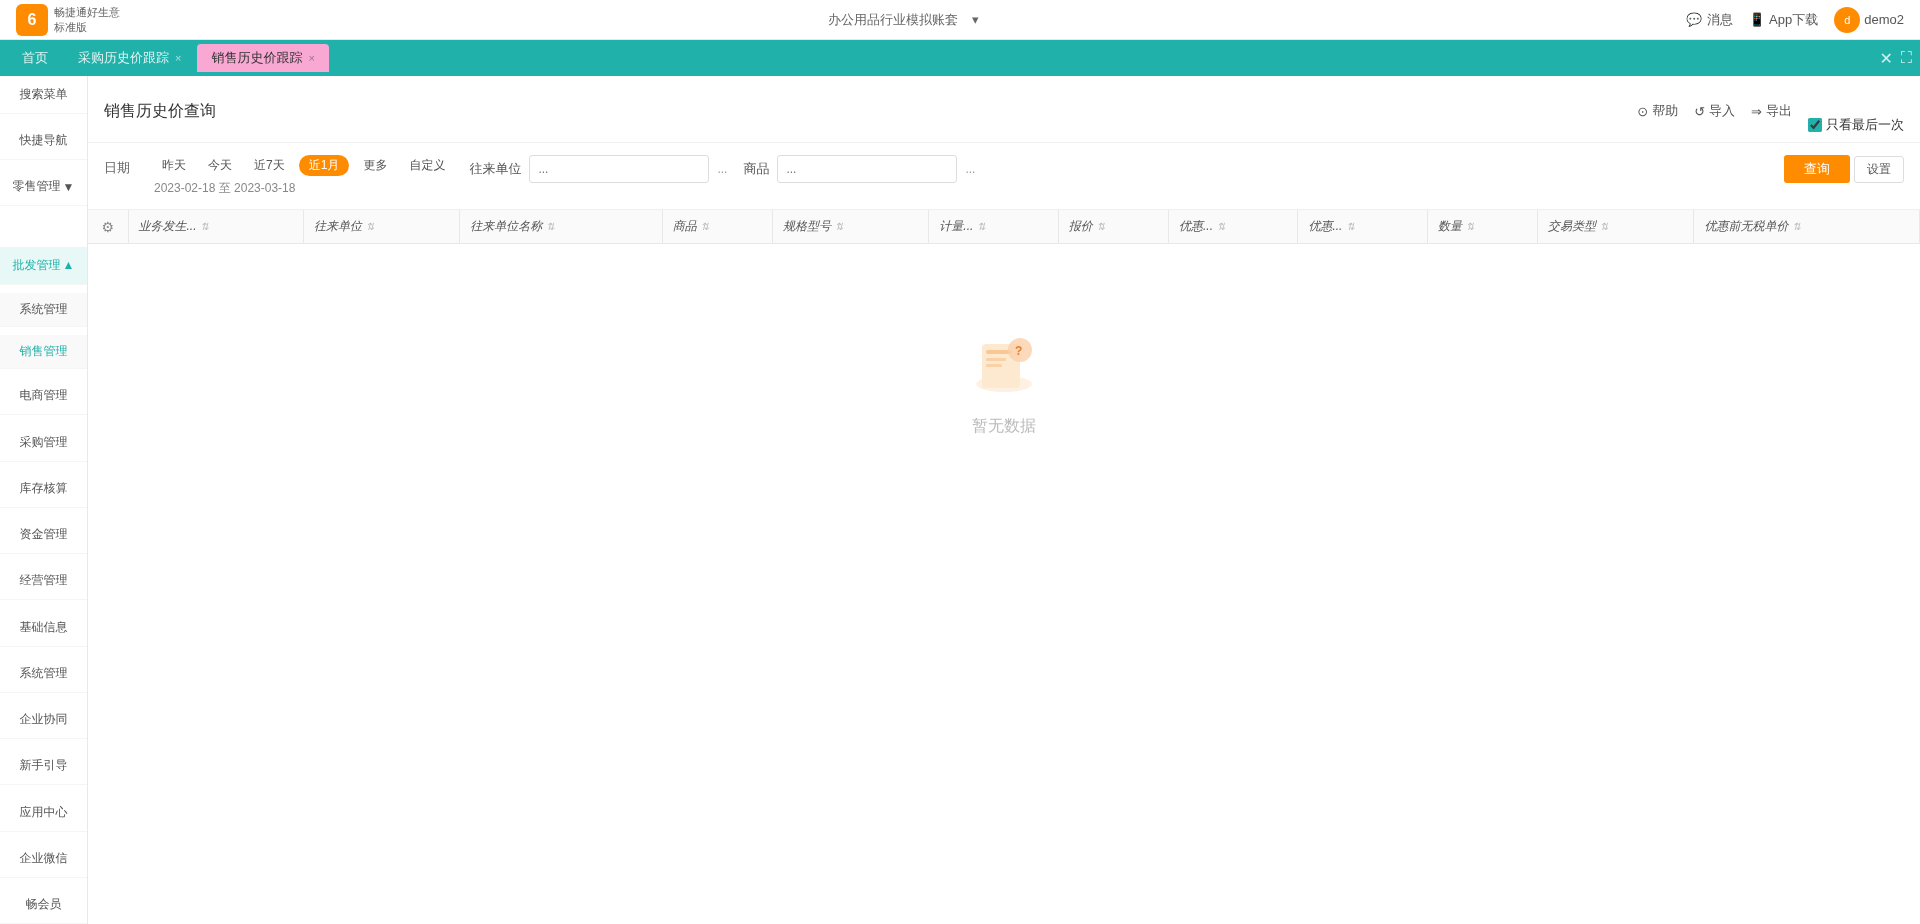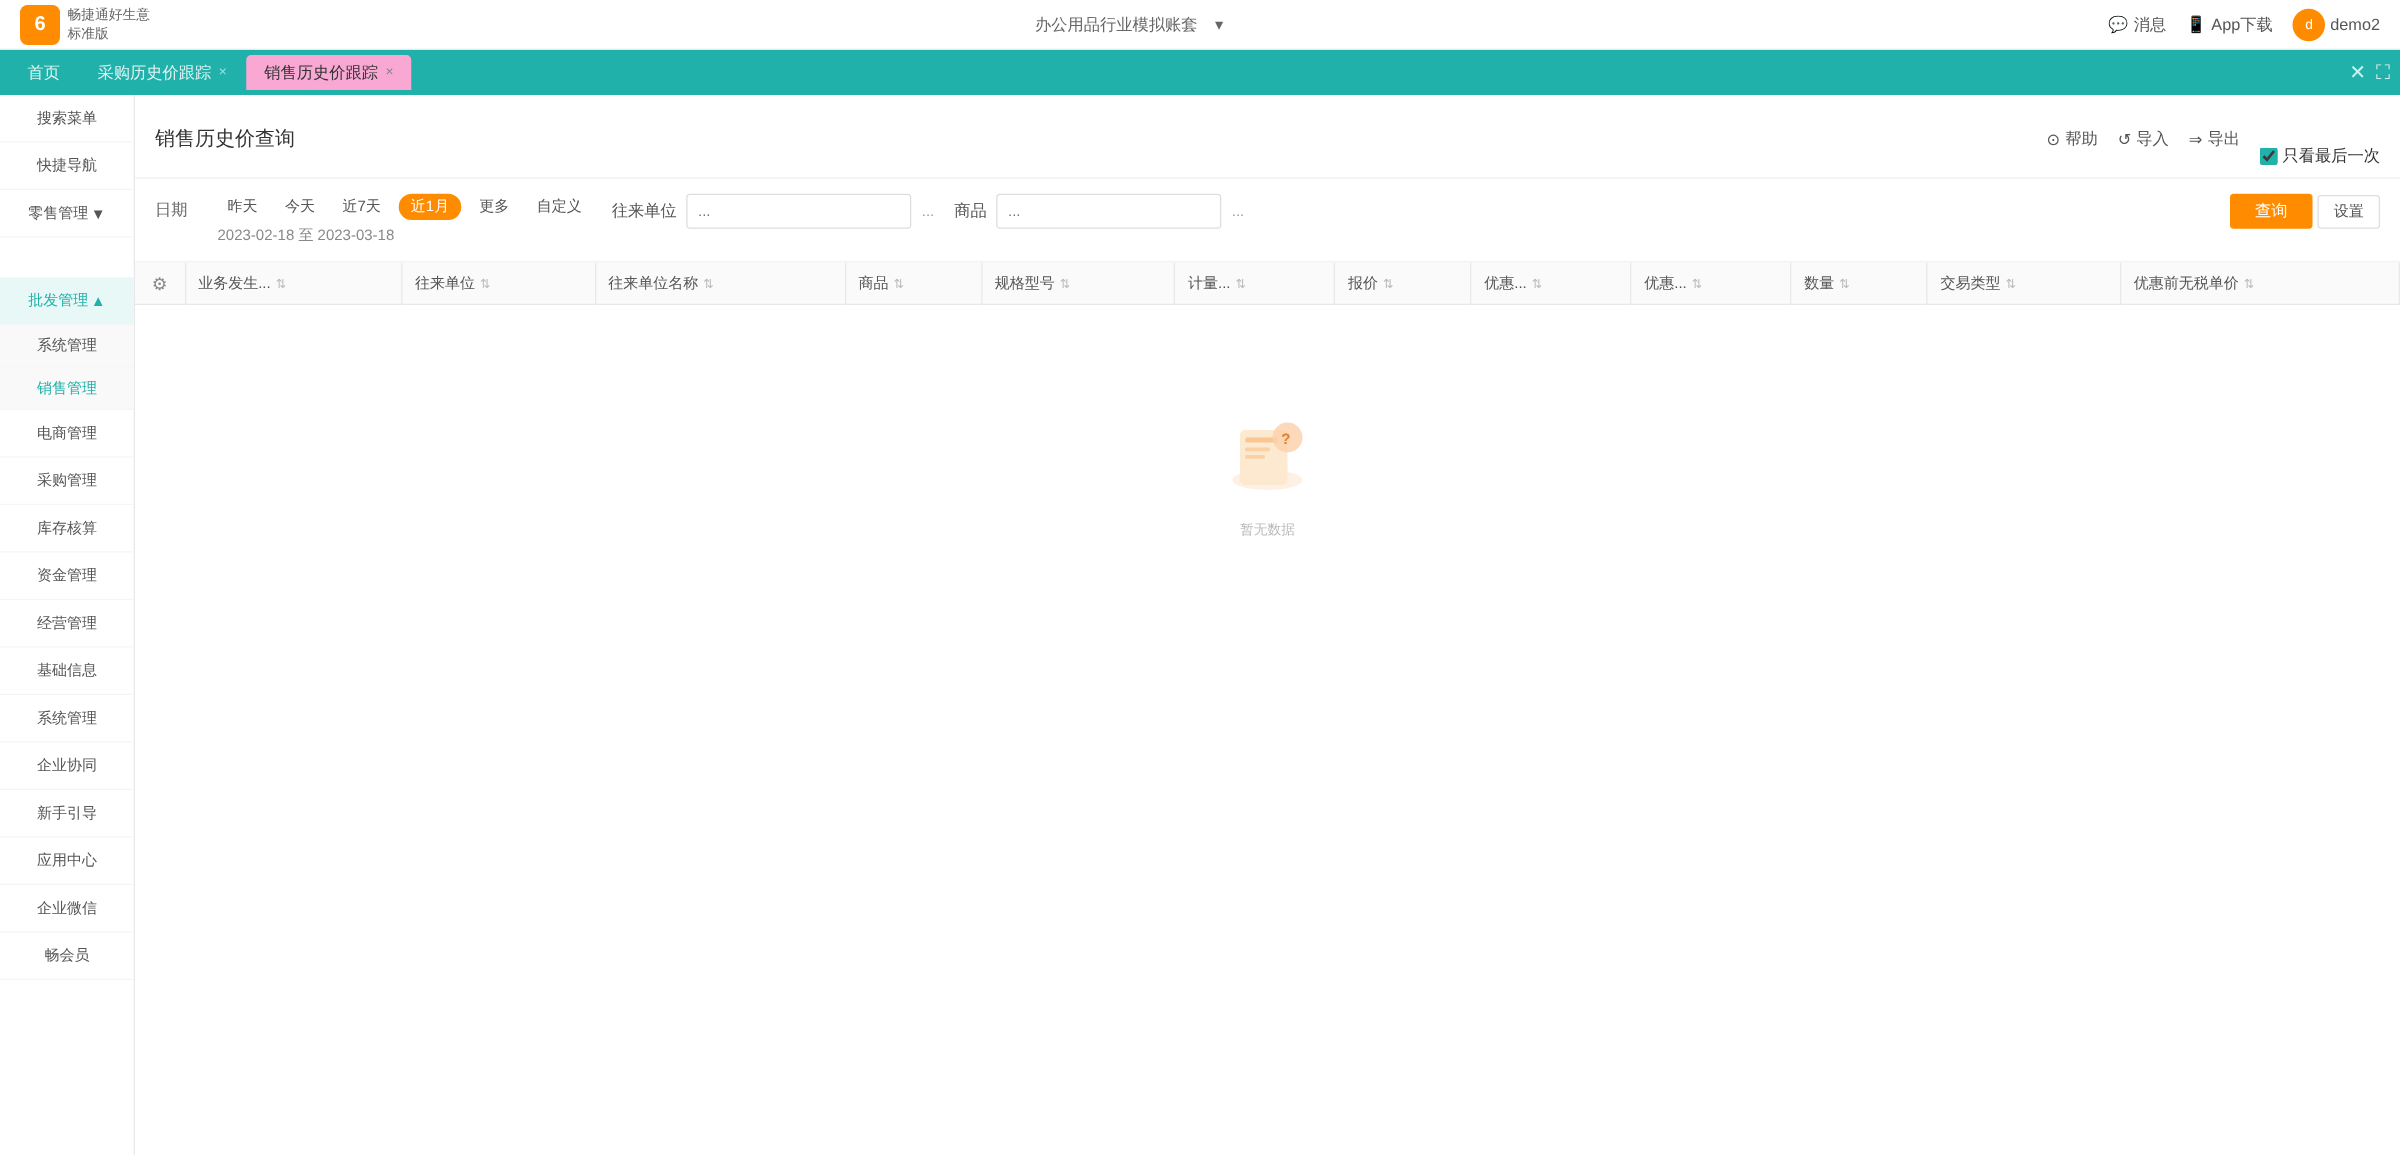--- a/index.html
+++ b/index.html
@@ -22,21 +22,21 @@
     .tab-item.active { background: #f9a8d4; color: #333; border-radius: 4px 4px 0 0; }
     .tab-item .tab-close { font-size: 11px; color: inherit; opacity: 0.7; cursor: pointer; }
     .tab-item.active .tab-close { color: #666; }
     .tab-bar-right { margin-left: auto; display: flex; align-items: center; gap: 8px; }
     .tab-bar-btn { color: white; font-size: 16px; cursor: pointer; opacity: 0.8; background: none; border: none; }
 
     
     .main-layout { display: flex; flex: 1; overflow: hidden; }
 
     
-    .sidebar { width: 108px; background: white; border-right: 1px solid #e8e8e8; display: flex; flex-direction: column; flex-shrink: 0; overflow-y: auto; }
+    .sidebar { width: 88px; background: white; border-right: 1px solid #e8e8e8; display: flex; flex-direction: column; flex-shrink: 0; overflow-y: auto; justify-content: space-between; }
     .sidebar-item { padding: 10px 4px; text-align: center; cursor: pointer; font-size: 12px; color: #555; border-bottom: 1px solid #f5f5f5; }
     .sidebar-item.active { color: #20b2aa; background: #e8f8f7; margin-top: 32px; }
     .sidebar-item.has-arrow { display: flex; align-items: center; justify-content: center; gap: 2px; }
     .sidebar-sub-item { padding: 8px 4px; text-align: center; cursor: pointer; font-size: 12px; color: #555; border-bottom: 1px solid #f5f5f5; background: #f9f9f9; }
     .sidebar-sub-item.active { color: #20b2aa; }
 
     
     .content-area { flex: 1; display: flex; flex-direction: column; overflow: hidden; background: #f5f5f5; }
 
     
@@ -63,29 +63,29 @@
     .filter-more { color: #999; font-size: 12px; cursor: pointer; }
     .filter-actions { margin-left: auto; display: flex; gap: 4px; align-items: flex-end; }
     .btn-query { background: #ff8c00; color: white; border: none; border-radius: 3px; padding: 5px 20px; font-size: 13px; cursor: pointer; }
     .btn-settings { background: white; color: #555; border: 1px solid #ddd; border-radius: 3px; padding: 4px 12px; font-size: 12px; cursor: pointer; }
 
     
     .table-container { flex: 1; overflow: auto; }
     .data-table { width: 100%; border-collapse: collapse; }
     .data-table th { background: #fafafa; border-bottom: 1px solid #e8e8e8; border-right: 1px solid #e8e8e8; padding: 8px 10px; font-size: 12px; color: #555; font-weight: normal; text-align: left; white-space: nowrap; user-select: none; cursor: pointer; }
     .data-table th:first-child { width: 40px; text-align: center; }
-    .data-table th .th-inner { display: flex; align-items: center; gap: 4px; }
+    .data-table th .th-inner { display: flex; align-items: center; gap: 4px; font-style: italic; }
     .sort-icon { font-size: 10px; color: #bbb; }
     .settings-icon { font-size: 14px; color: #888; cursor: pointer; }
 
     
     .empty-state { display: flex; flex-direction: column; align-items: center; justify-content: center; padding: 80px 0; }
     .empty-image { width: 80px; height: 80px; position: relative; }
     .empty-image svg { width: 80px; height: 80px; }
-    .empty-text { color: #bbb; font-size: 11px; margin-top: 12px; }
+    .empty-text { color: #bbb; font-size: 16px; margin-top: 12px; }
 
     
     .only-last { display: flex; align-items: center; gap: 4px; font-size: 13px; color: #333; cursor: pointer; margin-top: 28px; }
     .only-last input[type="checkbox"] { accent-color: #20b2aa; width: 14px; height: 14px; }
   </style>
 </head>
 <body>
 
 <div class="top-bar">
   <div class="top-bar-left">

